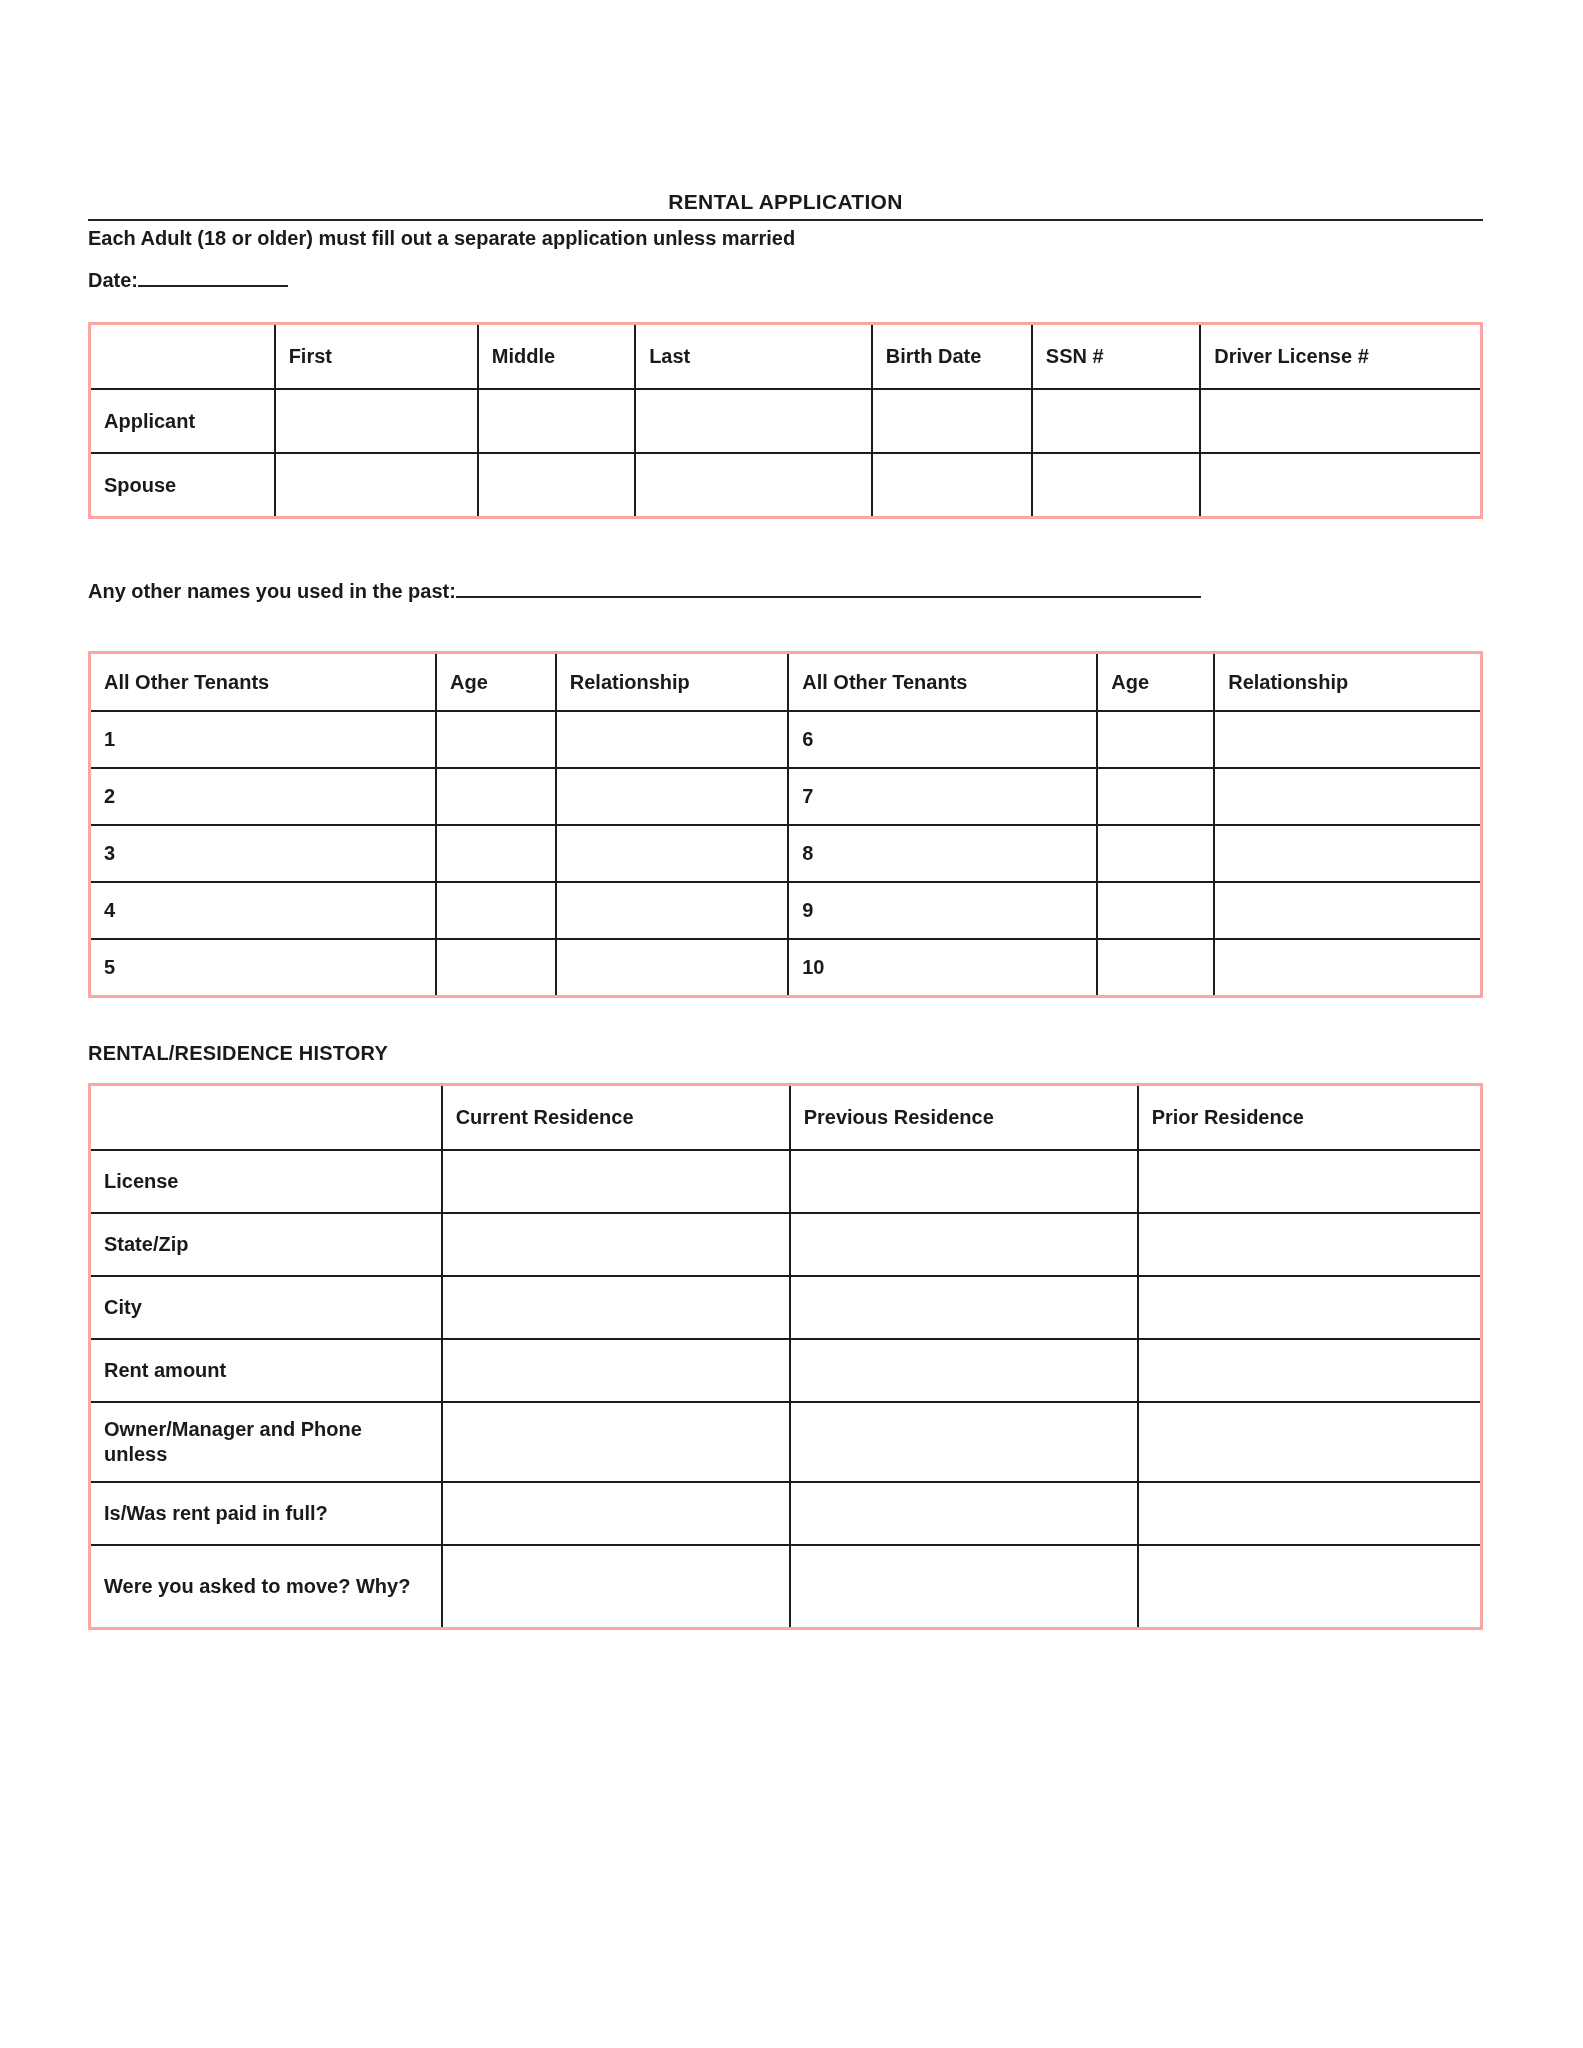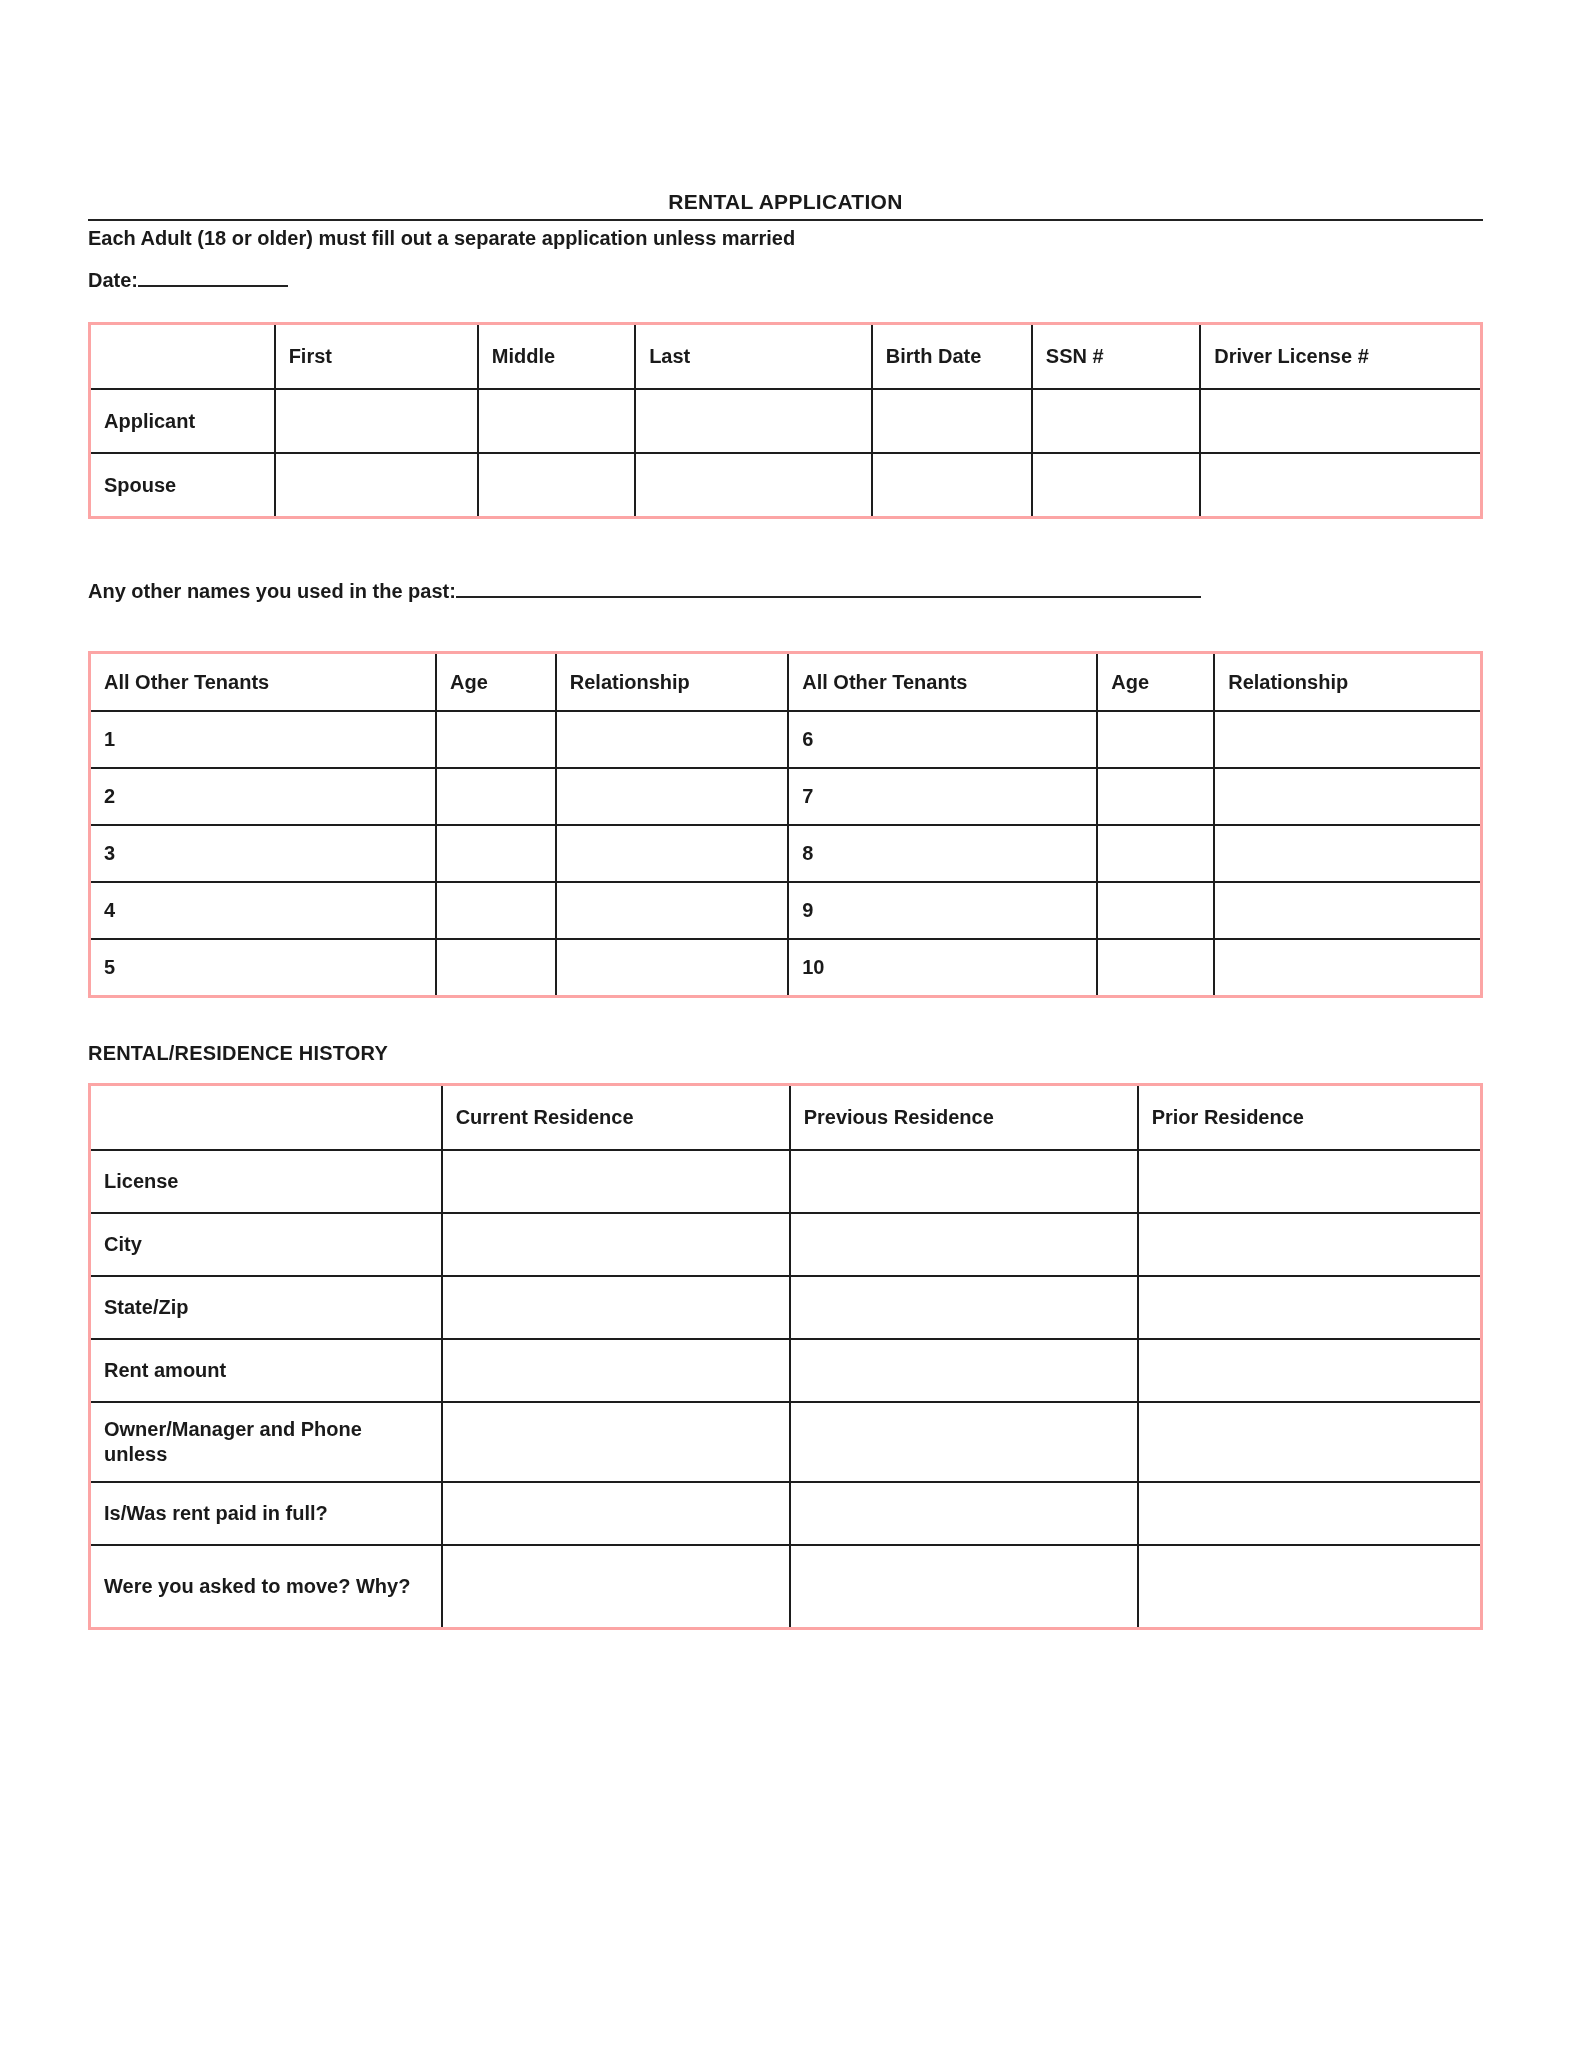--- a/index.html
+++ b/index.html
@@ -214,27 +214,27 @@
       </tr>
     </thead>
     <tbody>
       <tr>
         <td>License</td>
         <td></td>
         <td></td>
         <td></td>
       </tr>
       <tr>
+        <td>State/Zip</td>
+        <td></td>
+        <td></td>
+        <td></td>
+      </tr>
+      <tr>
         <td>City</td>
-        <td></td>
-        <td></td>
-        <td></td>
-      </tr>
-      <tr>
-        <td>State/Zip</td>
         <td></td>
         <td></td>
         <td></td>
       </tr>
       <tr>
         <td>Rent amount</td>
         <td></td>
         <td></td>
         <td></td>
       </tr>

